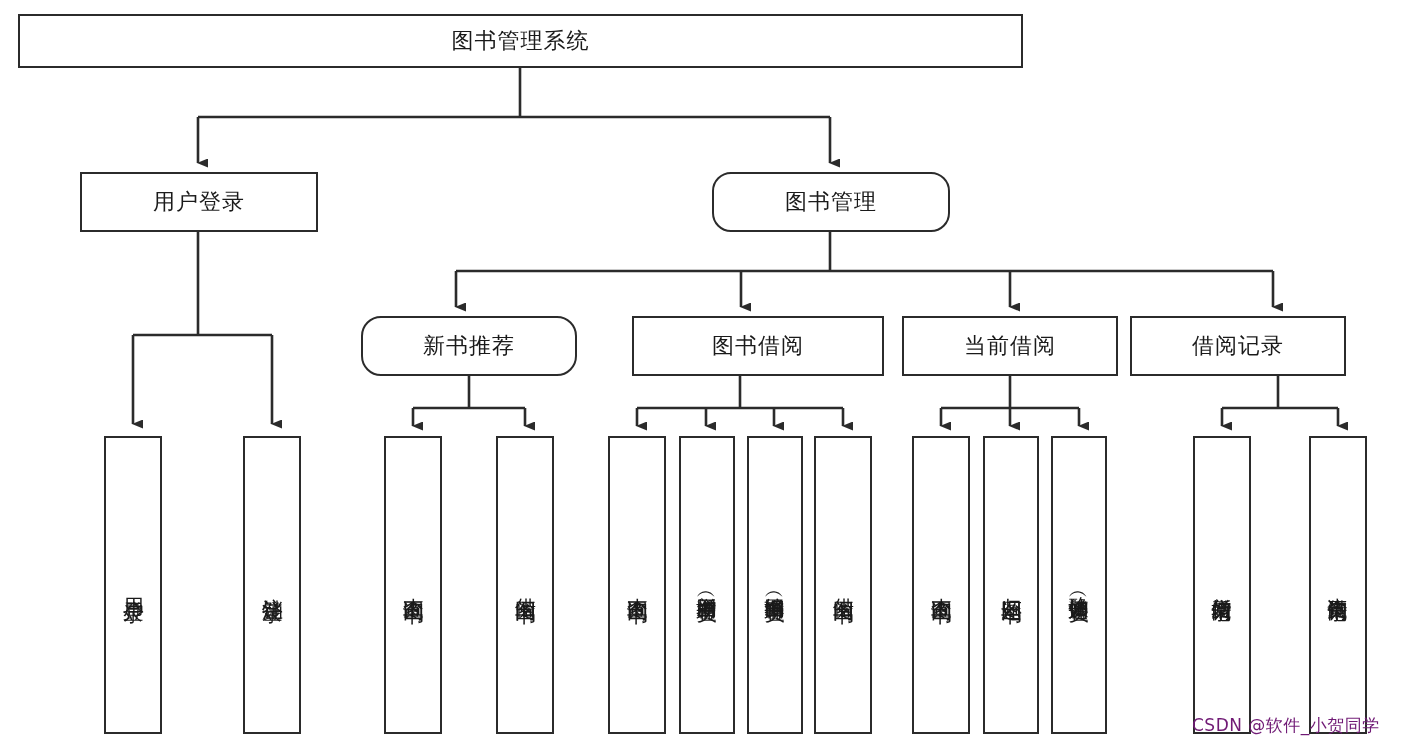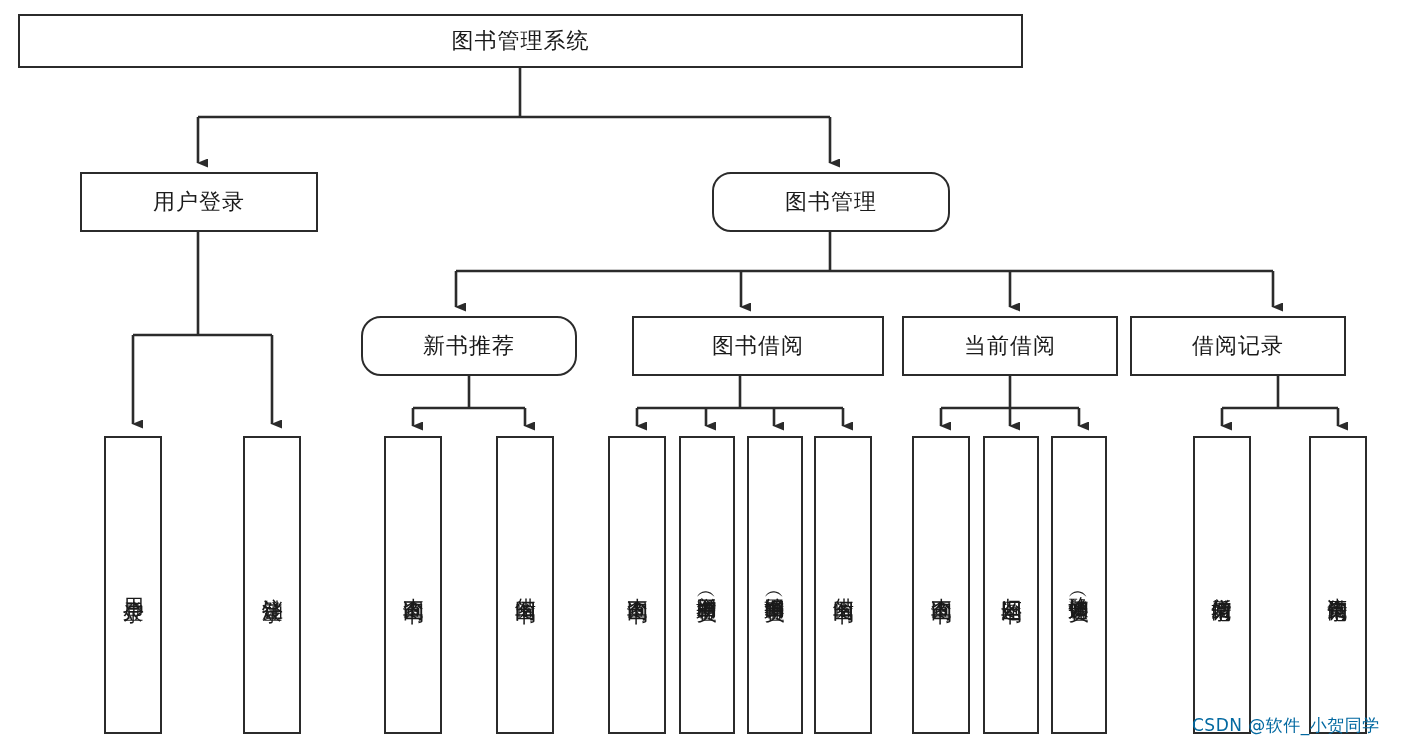--- a/index.html
+++ b/index.html
@@ -56,21 +56,21 @@
     text-align: center;
     white-space: nowrap;
   }
   .node.vertical.tall-text .node-label {
     font-size: 20px;
     line-height: 1.2;
     letter-spacing: 1px;
   }
   .watermark {
     position: absolute;
-    color: #0369a1;
+    color: #701a75;
     font-size: 17px;
     letter-spacing: 0.5px;
     white-space: nowrap;
     user-select: none;
   }
 </style>
 </head>
 <body>
 
 <div id="diagram-root">

